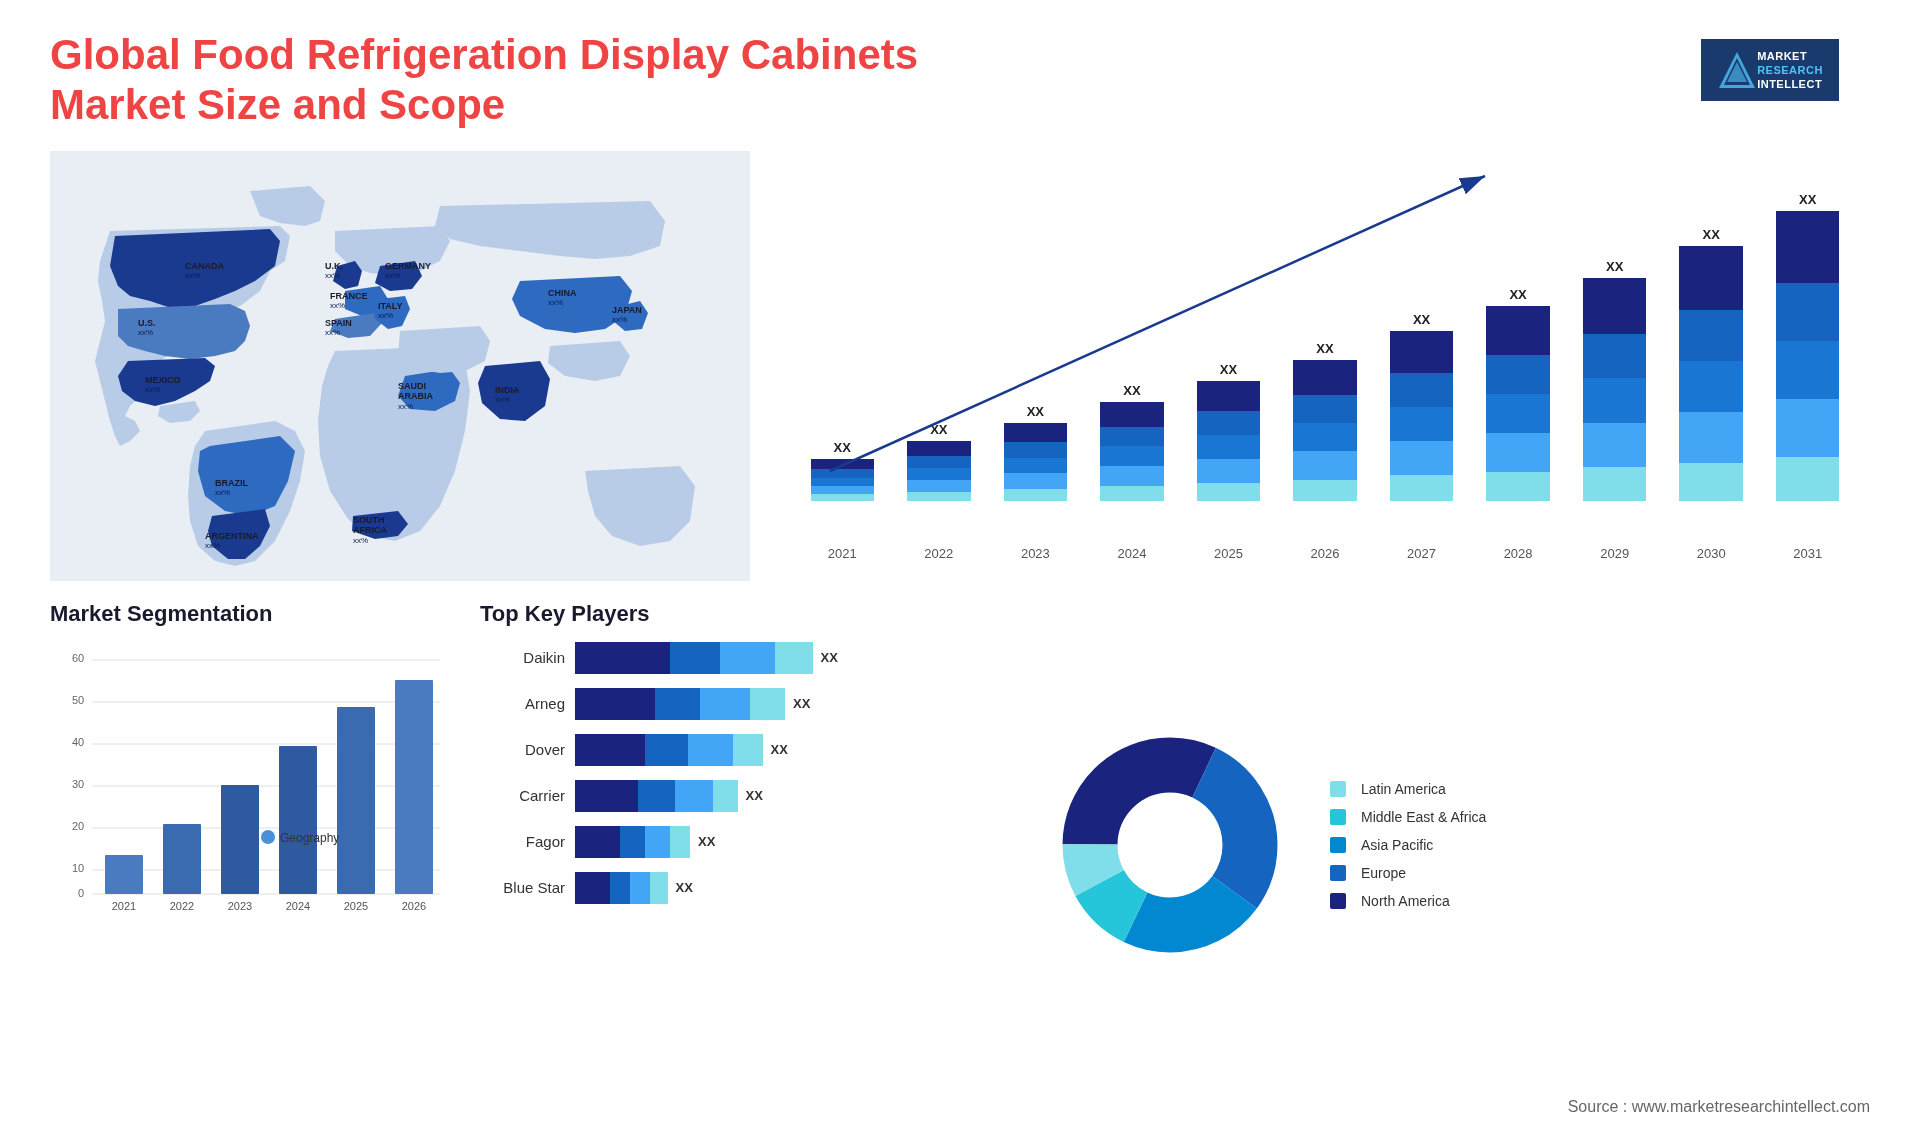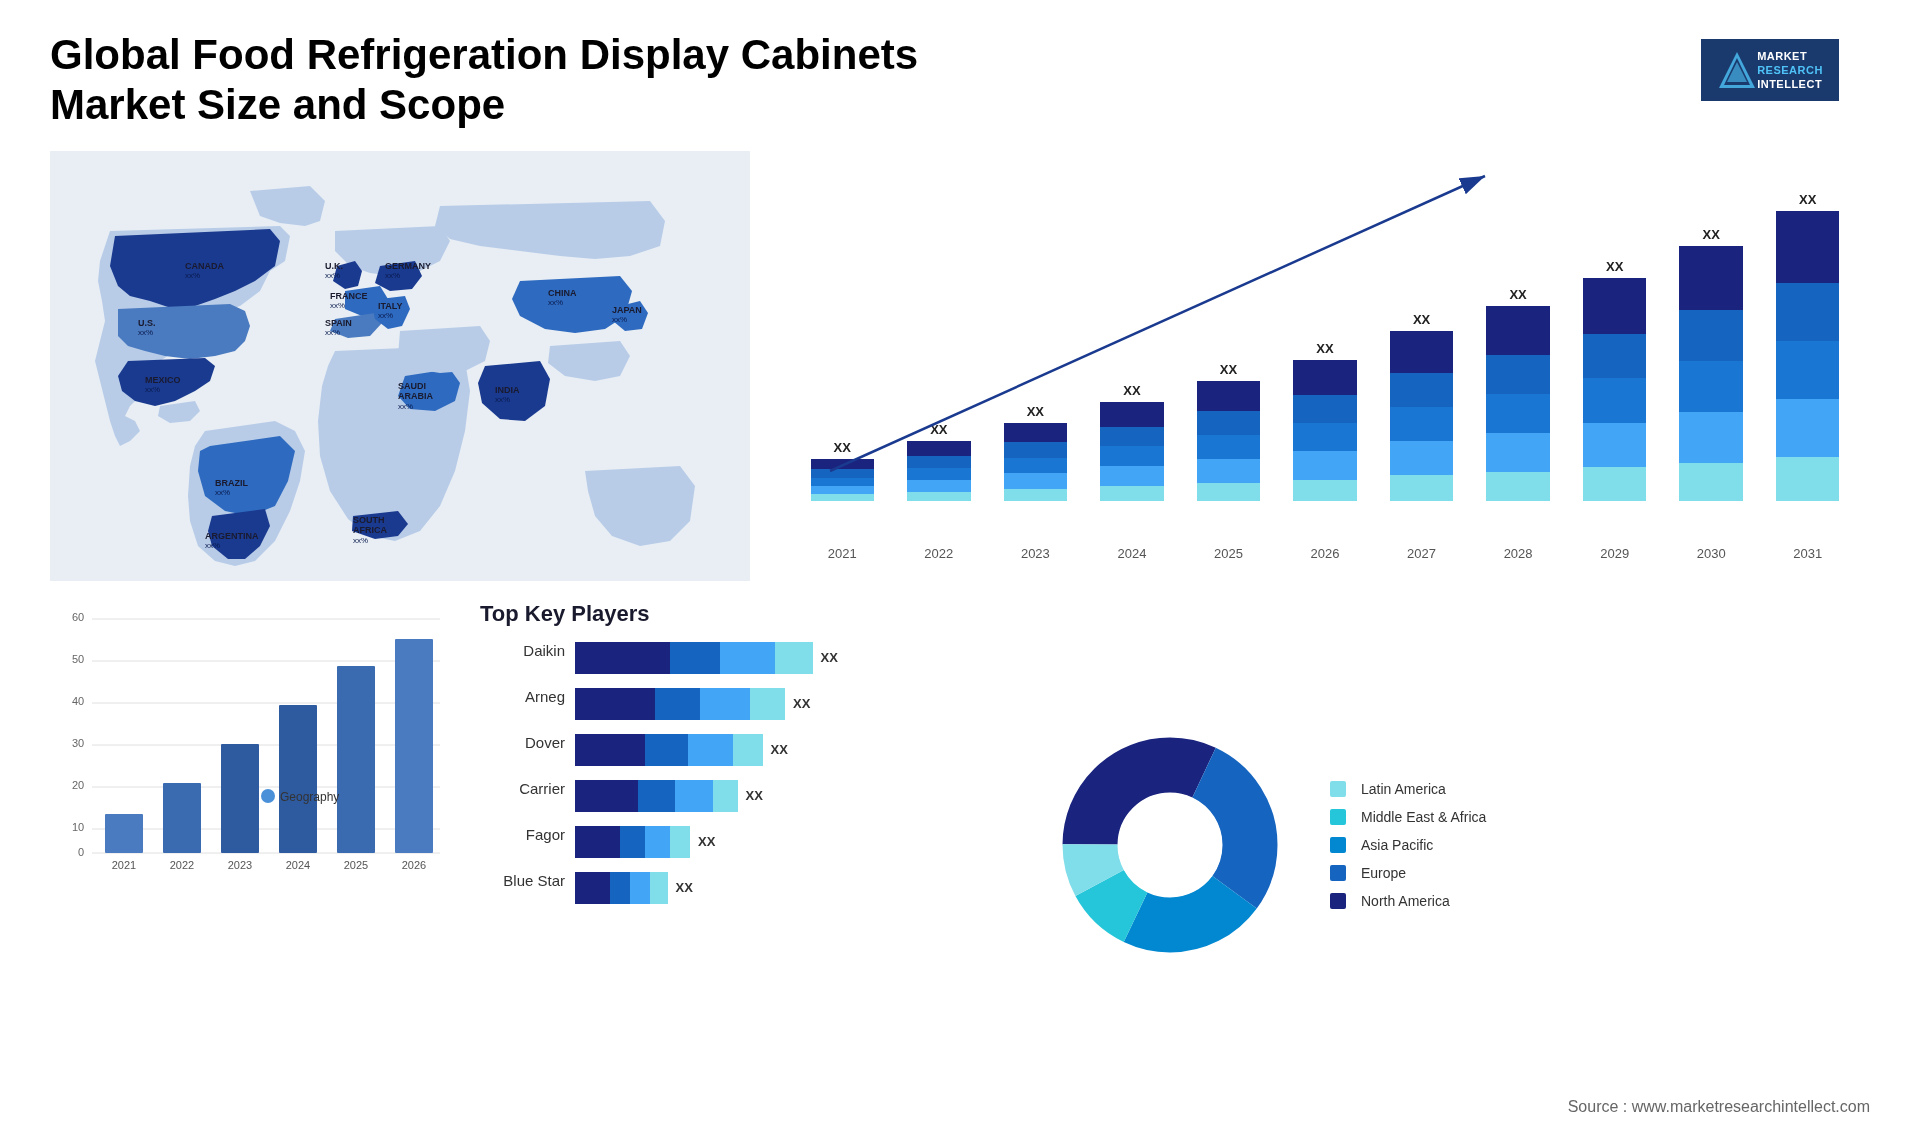--- a/index.html
+++ b/index.html
@@ -22,21 +22,21 @@
     
     .header {
       display: flex;
       justify-content: space-between;
       align-items: flex-start;
       margin-bottom: 20px;
     }
     .main-title {
       font-size: 42px;
       font-weight: 700;
-      color: #000000;
+      color: #ef4444;
       max-width: 900px;
       line-height: 1.2;
     }
     .logo-container {
       display: flex;
       flex-direction: column;
       align-items: center;
       justify-content: center;
       width: 200px;
       height: 80px;
@@ -126,20 +126,21 @@
     }
 
     
     .players-container {
       flex: 0 0 520px;
       display: flex;
       flex-direction: column;
     }
     .player-row {
       display: flex;
+      align-items: center;
       margin-bottom: 14px;
       gap: 10px;
     }
     .player-name {
       width: 85px;
       font-size: 15px;
       color: #333;
       text-align: right;
     }
     .player-bar-container {
@@ -475,20 +476,21 @@
           <div style="flex: 1 1 0%; text-align: center; font-size: 13px; color: rgb(85, 85, 85);">2029</div>
           <div style="flex: 1 1 0%; text-align: center; font-size: 13px; color: rgb(85, 85, 85);">2030</div>
           <div style="flex: 1 1 0%; text-align: center; font-size: 13px; color: rgb(85, 85, 85);">2031</div>
         </div>
     </div>
   </div>
 
   <div class="bottom-section">
 
     <div class="segmentation-container">
+      <div class="section-title">Market Segmentation</div>
       <div class="seg-chart-area">
         <svg viewBox="0 0 400 280" width="400" height="280">
 
           <text x="22" y="20" font-size="11" fill="#666">60</text>
           <text x="22" y="62" font-size="11" fill="#666">50</text>
           <text x="22" y="104" font-size="11" fill="#666">40</text>
           <text x="22" y="146" font-size="11" fill="#666">30</text>
           <text x="22" y="188" font-size="11" fill="#666">20</text>
           <text x="22" y="230" font-size="11" fill="#666">10</text>
           <text x="28" y="255" font-size="11" fill="#666">0</text>

